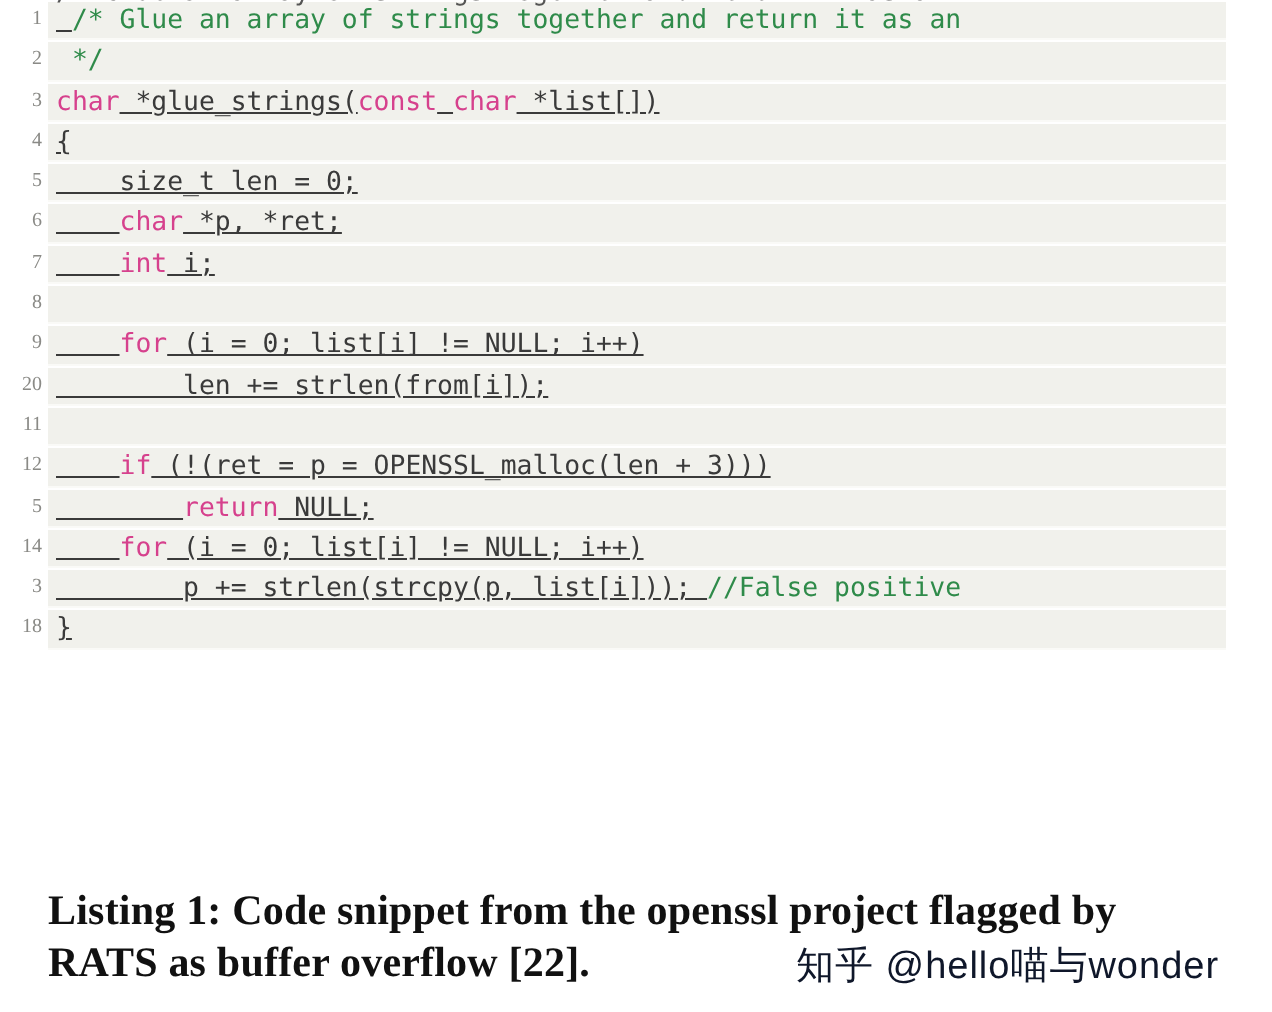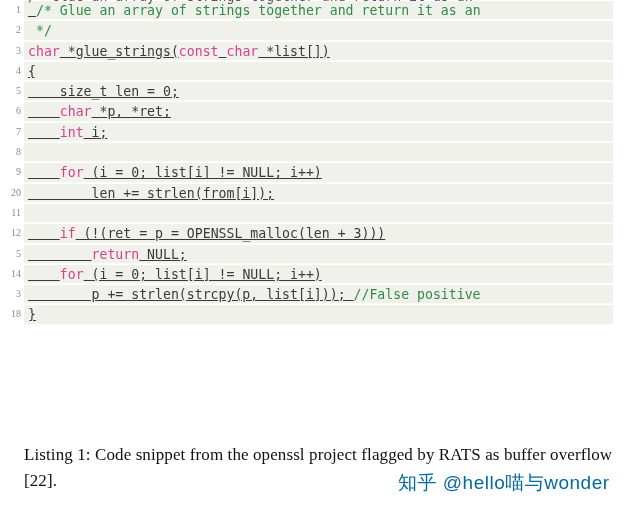--- a/index.html
+++ b/index.html
@@ -102,35 +102,35 @@
     opacity: 0.85;
   }
 
   
   #caption {
     position: absolute;
     left: 24px;
     top: 442px;
     width: 592px;
     font-family: "Liberation Serif", serif;
-    font-weight: normal;
-    font-size: 17px;
+    font-weight: bold;
+    font-size: 21px;
     line-height: 26px;
     color: #111111;
     letter-spacing: 0.1px;
   }
 
   
   #watermark {
     position: absolute;
     left: 398px;
     top: 470px;
     font-family: "Liberation Sans", sans-serif;
     font-size: 19px;
-    color: #0369a1;
+    color: #0f172a;
     white-space: nowrap;
     z-index: 8;
     letter-spacing: 0.5px;
   }
 </style>
 </head>
 <body>
 
 <div id="top-sliver">
   <span class="sliver-text">/* Glue an array of strings together and return it as an</span>

